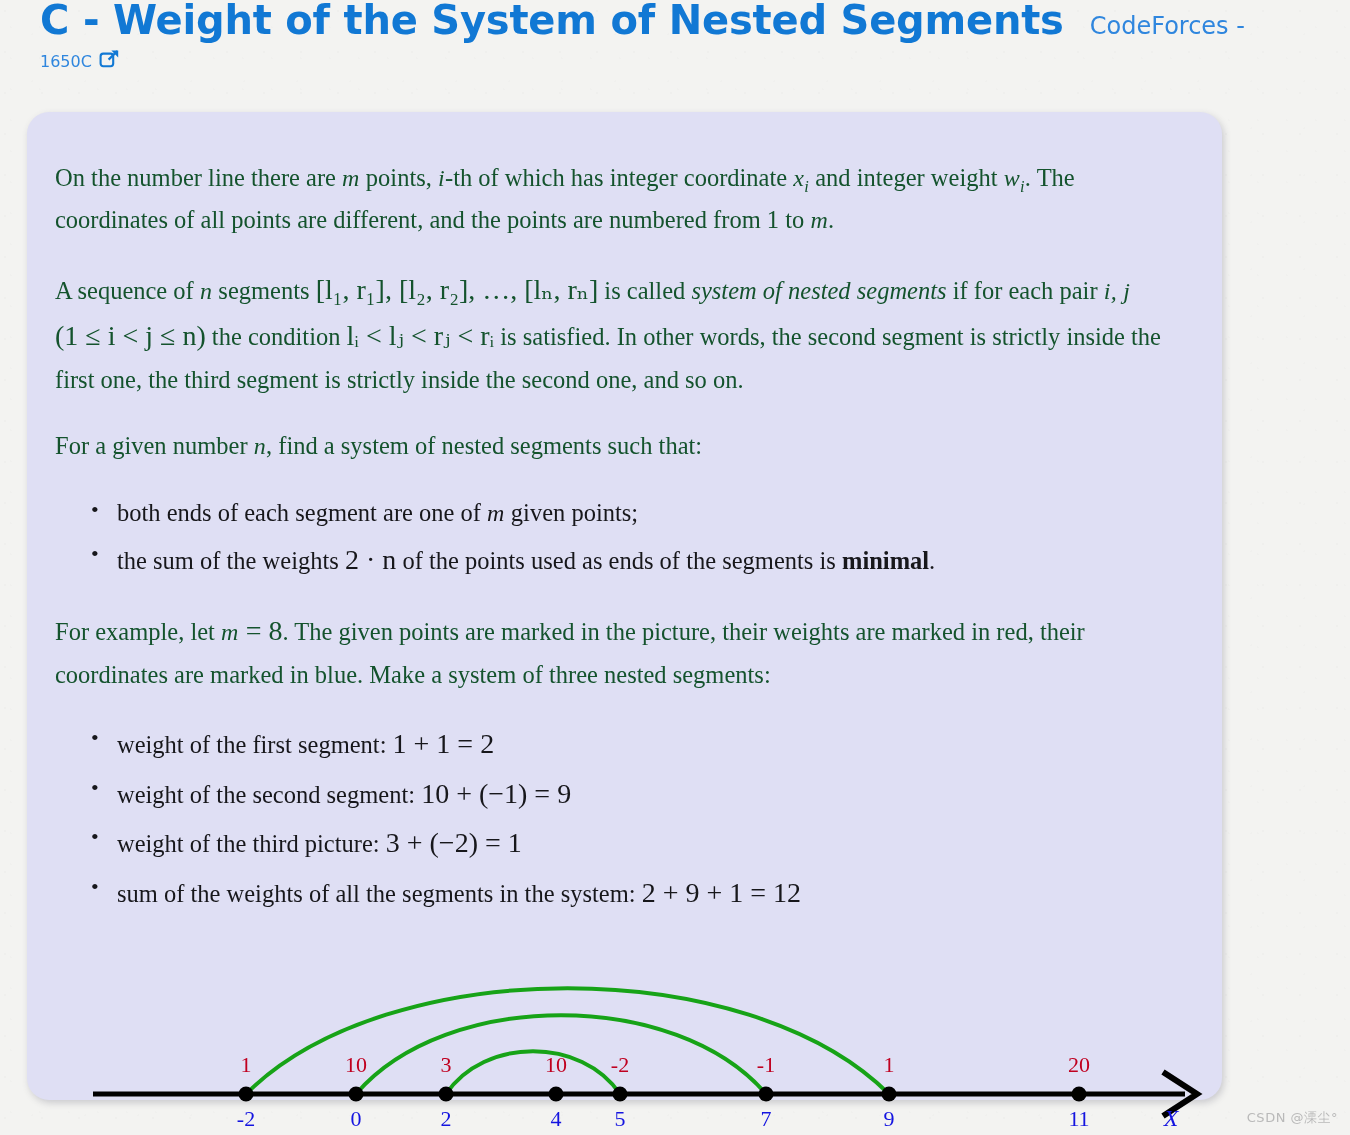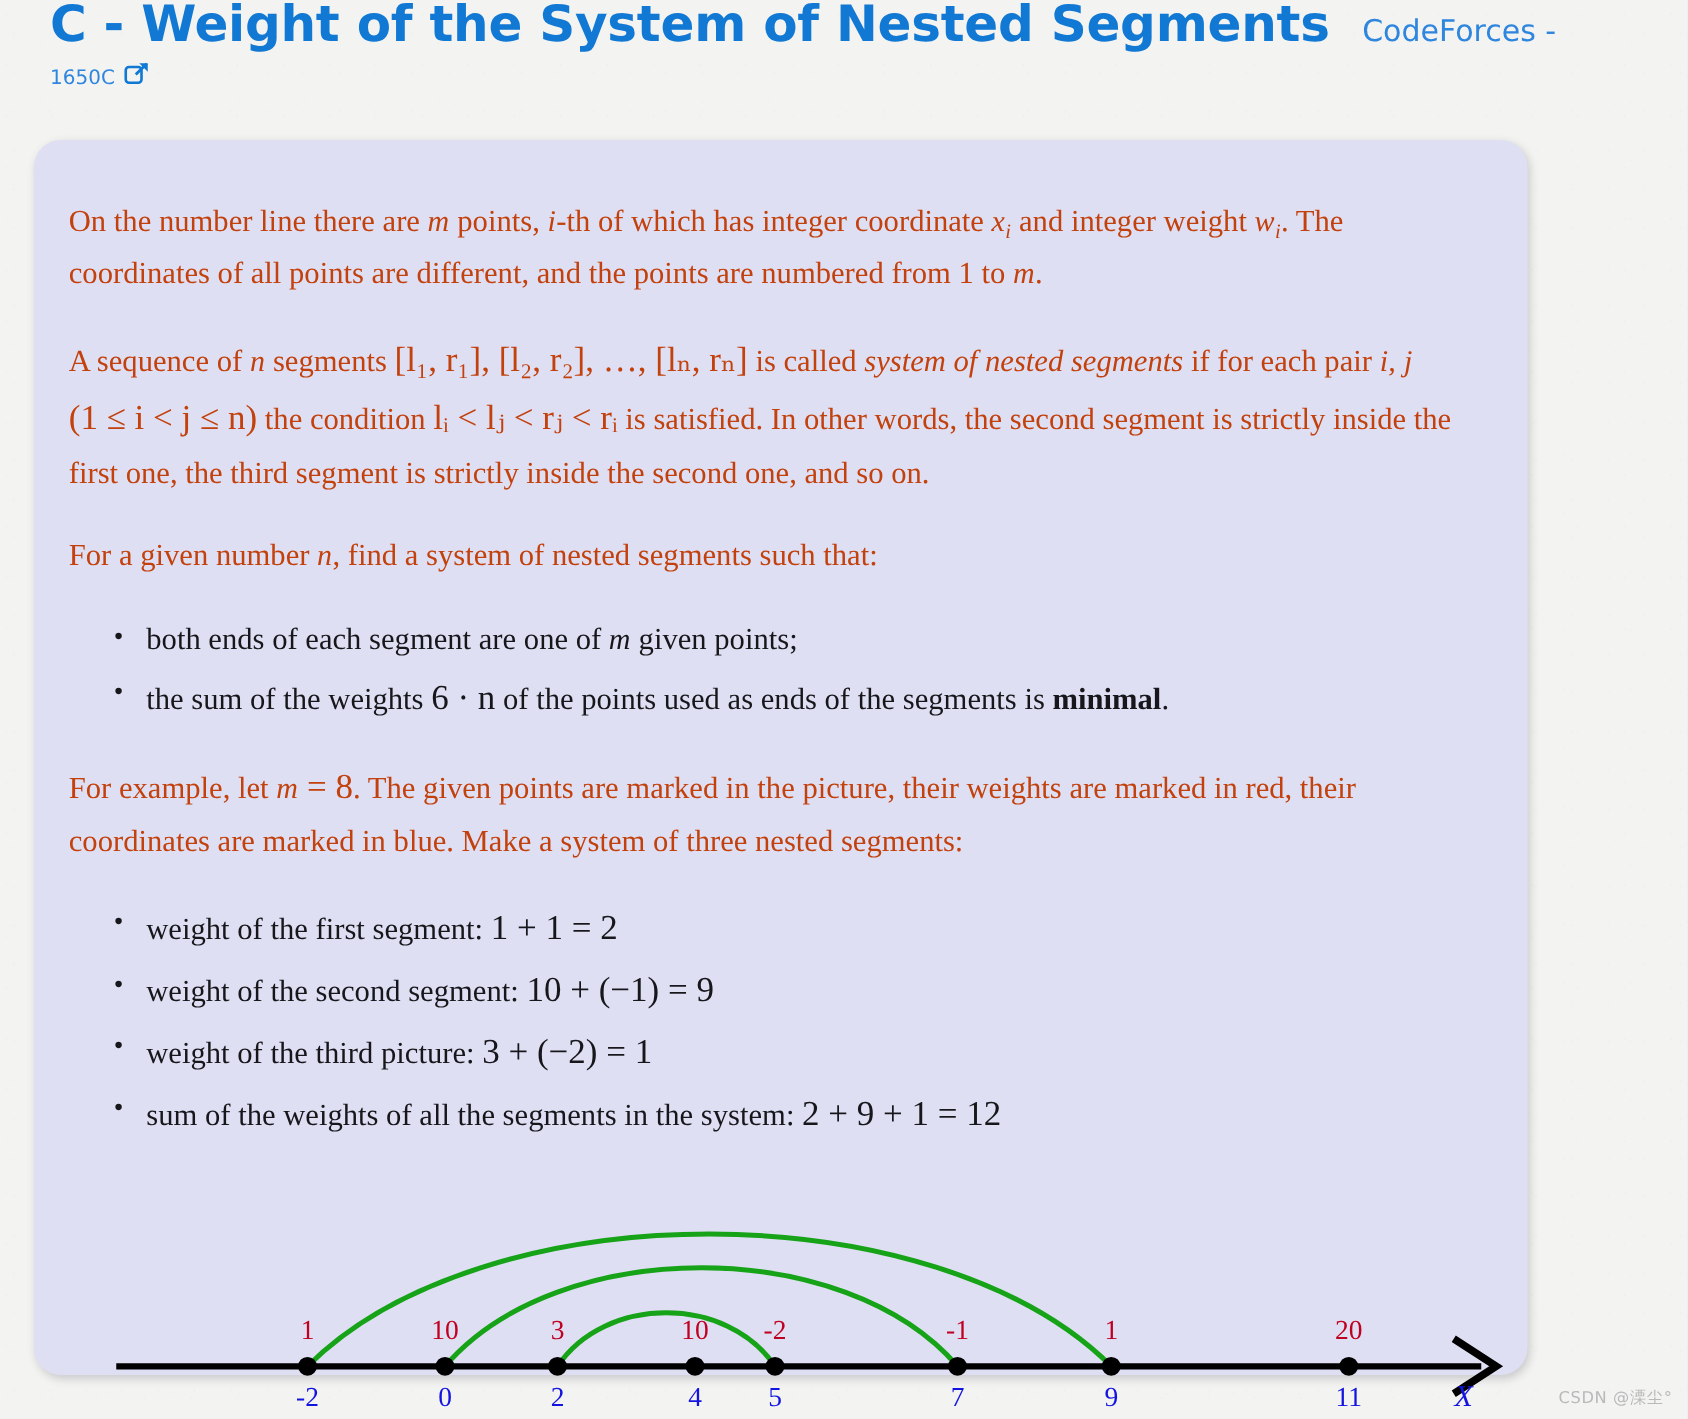--- a/index.html
+++ b/index.html
@@ -81,21 +81,21 @@
   }
   .card-inner {
     padding: 46px 48px 0 28px;
     color: #16161a;
   }
 
   p.para {
     font-size: 24.5px;
     line-height: 1.66;
     margin: 0 0 26px 0;
-    color: #c2410c;
+    color: #14532d;
   }
   ul.bullets {
     margin: 0 0 26px 0;
     padding-left: 62px;
     list-style: none;
   }
   ul.bullets li {
     font-size: 24.5px;
     line-height: 1.62;
     margin: 0 0 4px 0;
@@ -176,21 +176,21 @@
   <div class="card-inner">
 
     <p class="para"><span>On the number line there are </span><span class="mi">m</span><span> points, </span><span class="mi">i</span><span>-th of which has integer coordinate </span><span class="mi nb"><span>x</span><sub>i</sub></span><span> and integer weight </span><span class="mi nb"><span>w</span><sub>i</sub></span><span>. The coordinates of all points are different, and the points are numbered from 1 to </span><span class="mi">m</span><span>.</span></p>
 
     <p class="para"><span>A sequence of </span><span class="mi">n</span><span> segments </span><span class="mn nb">[l₁, r₁], [l₂, r₂], …, [lₙ, rₙ]</span><span> is called </span><span class="em-it">system of nested segments</span><span> if for each pair </span><span class="mi nb">i, j</span> <span class="mn nb">(1 ≤ i &lt; j ≤ n)</span><span> the condition </span><span class="mn nb">lᵢ &lt; lⱼ &lt; rⱼ &lt; rᵢ</span><span> is satisfied. In other words, the second segment is strictly inside the first one, the third segment is strictly inside the second one, and so on.</span></p>
 
     <p class="para"><span>For a given number </span><span class="mi">n</span><span>, find a system of nested segments such that:</span></p>
 
     <ul class="bullets">
       <li><span>both ends of each segment are one of </span><span class="mi">m</span><span> given points;</span></li>
-      <li><span>the sum of the weights </span><span class="mn nb">6 · n</span><span> of the points used as ends of the segments is </span><span class="em-bold">minimal</span><span>.</span></li>
+      <li><span>the sum of the weights </span><span class="mn nb">2 · n</span><span> of the points used as ends of the segments is </span><span class="em-bold">minimal</span><span>.</span></li>
     </ul>
 
     <p class="para"><span>For example, let </span><span class="mi">m</span><span class="mn nb"> = 8</span><span>. The given points are marked in the picture, their weights are marked in red, their coordinates are marked in blue. Make a system of three nested segments:</span></p>
 
     <ul class="bullets">
       <li><span>weight of the first segment: </span><span class="mn nb">1 + 1 = 2</span></li>
       <li><span>weight of the second segment: </span><span class="mn nb">10 + (−1) = 9</span></li>
       <li><span>weight of the third picture: </span><span class="mn nb">3 + (−2) = 1</span></li>
       <li><span>sum of the weights of all the segments in the system: </span><span class="mn nb">2 + 9 + 1 = 12</span></li>
     </ul>

